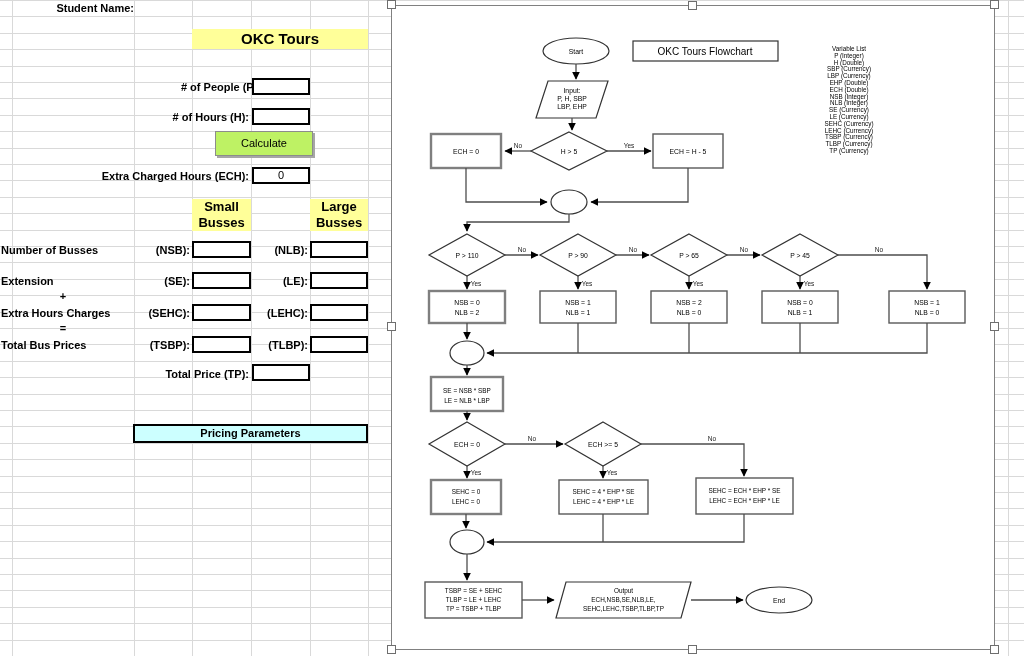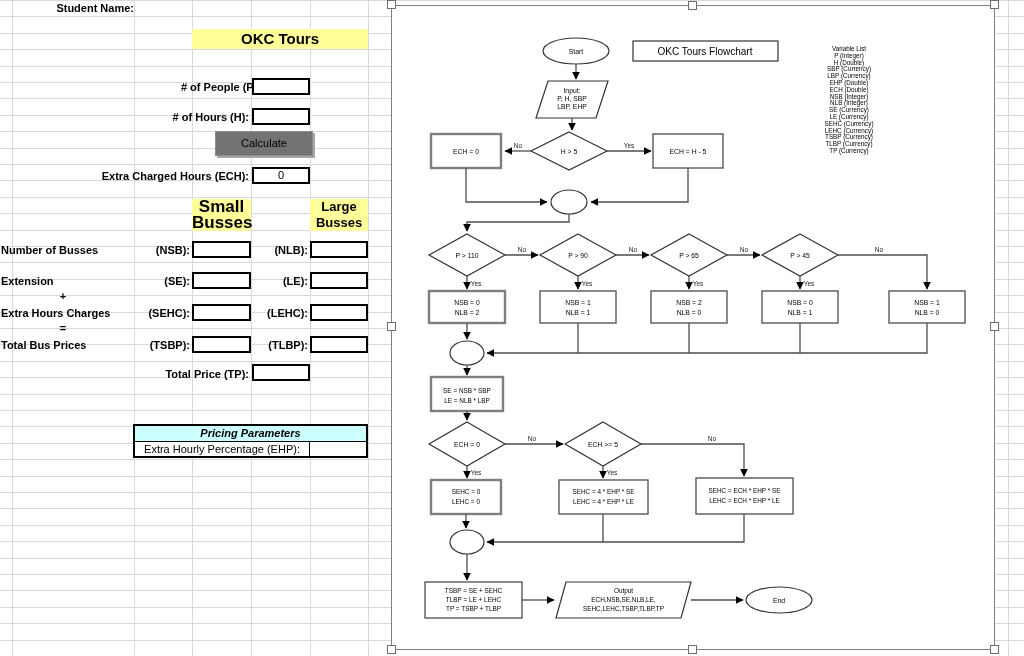--- a/index.html
+++ b/index.html
@@ -9,26 +9,26 @@
   
   #grid { position:absolute; left:0; top:0; width:1024px; height:656px;
     background-image:repeating-linear-gradient(to bottom,#d9d9d9 0 1px,transparent 1px 16.4px); }
   .vline { position:absolute; top:0; width:1px; height:656px; background:#d9d9d9; }
   .lbl { position:absolute; font-size:11px; font-weight:bold; white-space:nowrap; line-height:13px; }
   .r { text-align:right; }
   .cellbox { position:absolute; border:2px solid #000; background:#fff; }
   .ycell { position:absolute; background:#ffff99; font-weight:bold; text-align:center; }
 
   #calc-btn { position:absolute; left:215px; top:131px; width:98px; height:25px;
-    background:#737373; border:1px solid #8c8c8c; box-shadow:2px 2px 0 #a6a6a6;
+    background:#bef264; border:1px solid #8c8c8c; box-shadow:2px 2px 0 #a6a6a6;
     font-size:11px; text-align:center; line-height:23px; cursor:pointer; }
 
   #pricing { position:absolute; left:133px; top:424px; width:235px; border:2px solid #000; background:#fff; font-size:11px; }
   .prow { height:15px; line-height:14px; text-align:center; border-top:1px solid #000; display:flex; }
-  .prow:first-child { border-top:none;font-style:italic; }
+  .prow:first-child { border-top:none; }
   .prow .full { flex:1; }
   .prow .plabel { width:174px; }
   .prow .pval { width:57px; border-left:1px solid #000; }
   .phead { background:#ccffff; font-weight:bold; }
   .pbold { font-weight:bold; }
 
   
   #flow-obj { position:absolute; left:391px; top:5px; width:604px; height:645px;
     background:#fff; border:1px solid #808080; }
   .handle { position:absolute; width:9px; height:9px; background:#fff; border:1px solid #6e6e6e; z-index:5; }
@@ -65,21 +65,21 @@
 <div class="cellbox" style="left:252px;top:78px;width:58px;height:17px"></div>
 
 <div class="lbl r" style="left:60px;top:111px;width:189px"># of Hours (H):</div>
 <div class="cellbox" style="left:252px;top:108px;width:58px;height:17px"></div>
 
 <div id="calc-btn">Calculate</div>
 
 <div class="lbl r" style="left:30px;top:170px;width:219px">Extra Charged Hours (ECH):</div>
 <div class="cellbox" style="left:252px;top:167px;width:58px;height:17px;text-align:center;font-size:11px;line-height:13px">0</div>
 
-<div class="ycell" style="left:192px;top:199px;width:59px;height:32px;font-size:17px;line-height:16px">Small Busses</div>
+<div class="ycell" style="left:192px;top:199px;width:59px;height:32px;font-size:13px;line-height:16px">Small Busses</div>
 <div class="ycell" style="left:310px;top:199px;width:58px;height:32px;font-size:13px;line-height:16px">Large Busses</div>
 
 <div class="lbl" style="left:1px;top:244px">Number of Busses</div>
 <div class="lbl r" style="left:110px;top:244px;width:80px">(NSB):</div>
 <div class="cellbox" style="left:192px;top:241px;width:59px;height:17px"></div>
 <div class="lbl r" style="left:230px;top:244px;width:78px">(NLB):</div>
 <div class="cellbox" style="left:310px;top:241px;width:58px;height:17px"></div>
 
 <div class="lbl" style="left:1px;top:275px">Extension</div>
 <div class="lbl r" style="left:110px;top:275px;width:80px">(SE):</div>
@@ -102,24 +102,20 @@
 <div class="cellbox" style="left:192px;top:336px;width:59px;height:17px"></div>
 <div class="lbl r" style="left:230px;top:339px;width:78px">(TLBP):</div>
 <div class="cellbox" style="left:310px;top:336px;width:58px;height:17px"></div>
 
 <div class="lbl r" style="left:60px;top:368px;width:189px">Total Price (TP):</div>
 <div class="cellbox" style="left:252px;top:364px;width:58px;height:17px"></div>
 
 <div id="pricing">
   <div class="prow phead">
       <div class="full">Pricing Parameters</div>
-    </div>
-  <div class="prow">
-      <div class="plabel">Extra Hourly Percentage (EHP):</div>
-      <div class="pval"></div>
     </div>
 </div>
 
 <div id="flow-obj">
 <svg width="604" height="645" viewBox="0 0 604 645">
   <defs>
     <marker id="arr" markerWidth="7" markerHeight="7" refX="5.5" refY="3" orient="auto">
       <path d="M0,0 L6,3 L0,6 z" fill="#000"></path>
     </marker>
   </defs>

